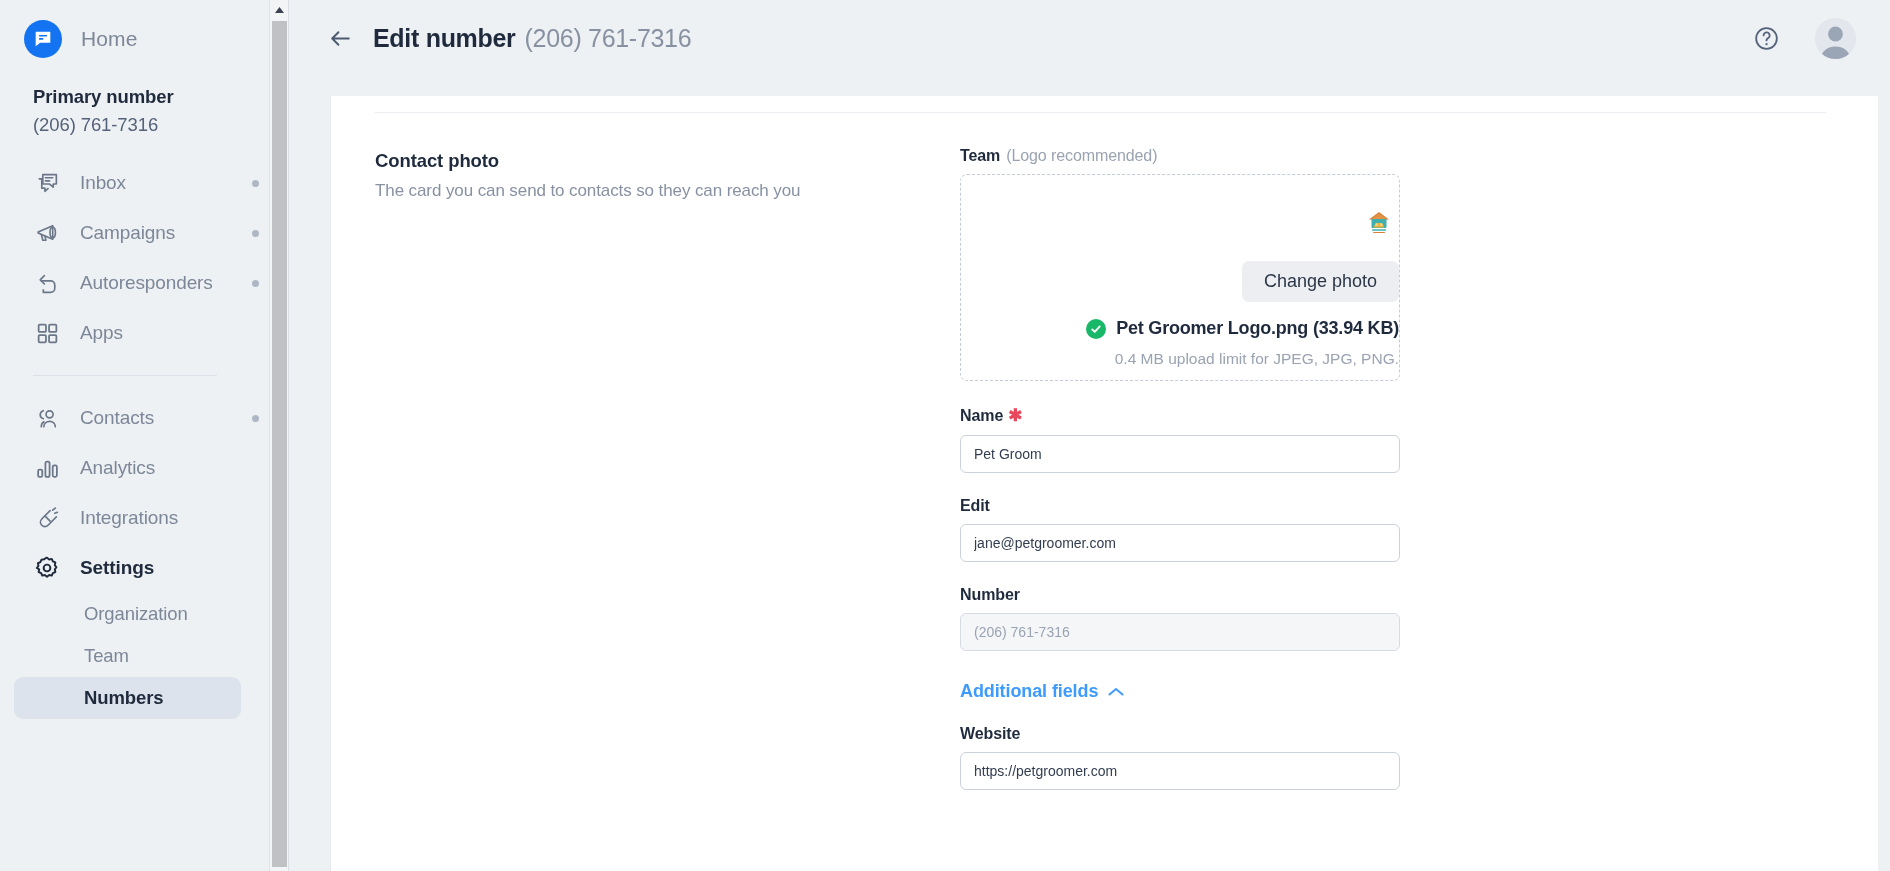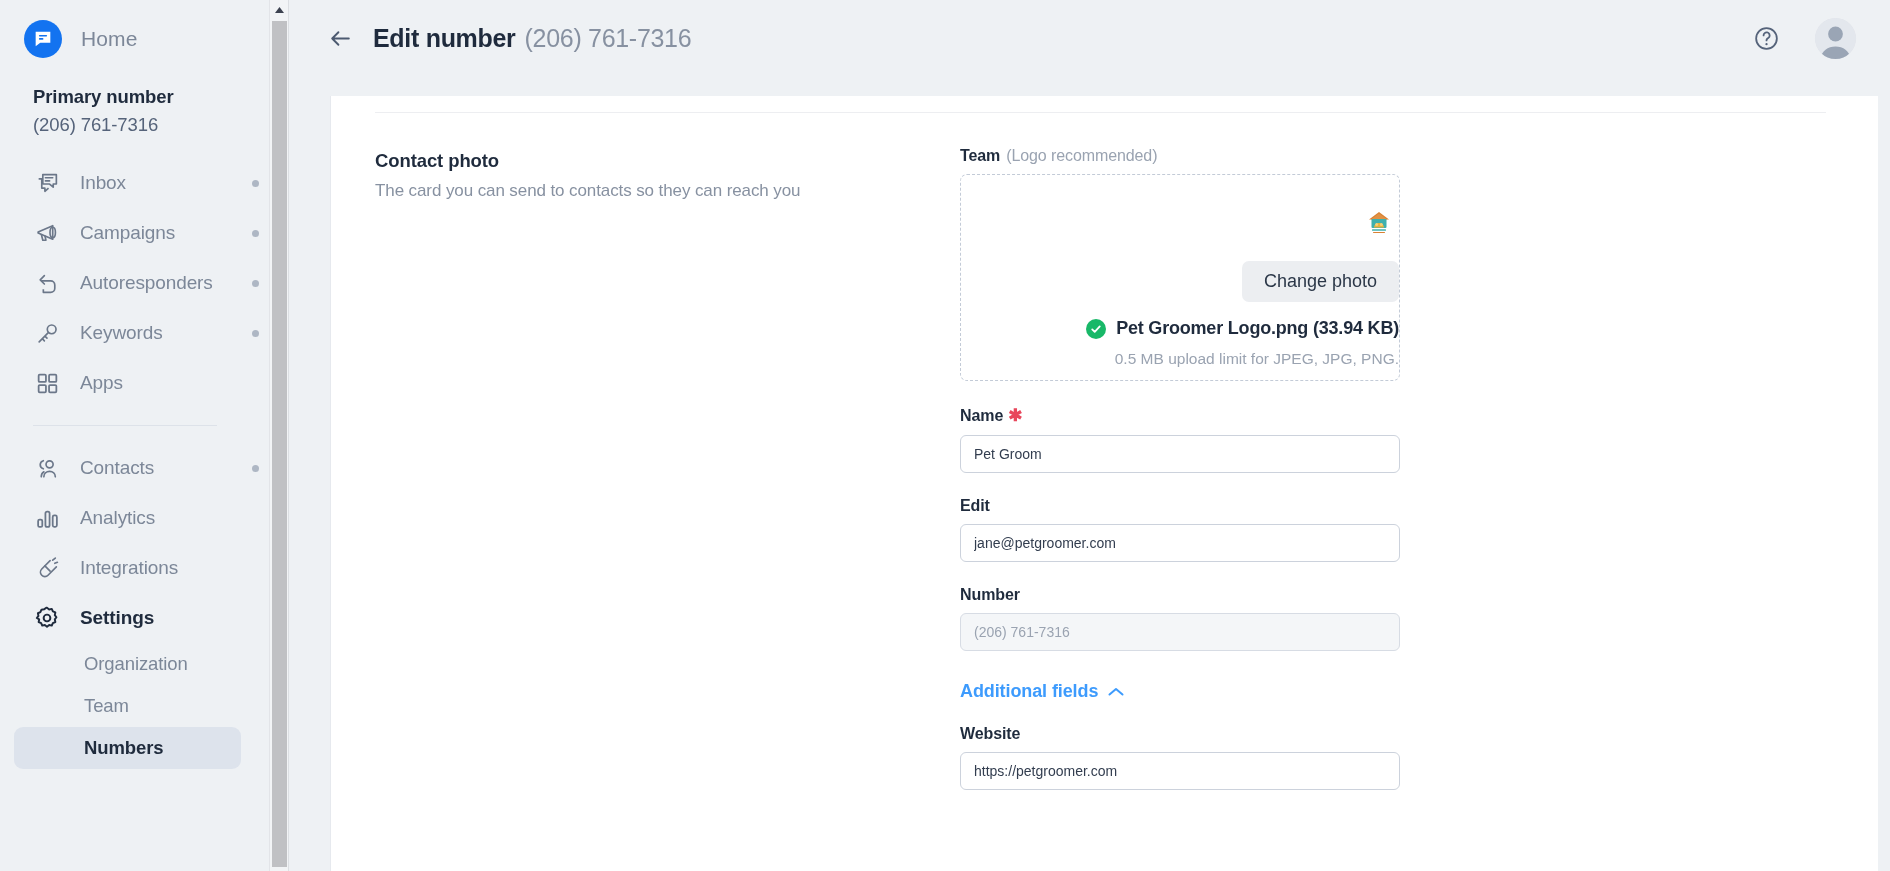--- a/index.html
+++ b/index.html
@@ -308,30 +308,20 @@
         <span class="nav-icon">
           <svg width="25" height="25" viewBox="0 0 24 24" fill="none" stroke="currentColor" stroke-width="1.6" stroke-linejoin="round">
             <path d="M6 9.5h9a4 4 0 014 4v3a4 4 0 01-4 4H8v-3"></path>
             <path d="M9 4.5L5 8.5l4 4" stroke-linecap="round"></path>
           </svg>
         </span>
         <span class="nav-label">Autoresponders</span>
         <span class="nav-dot"></span>
       </div>
 
-      <div class="nav-item">
-        <span class="nav-icon">
-          <svg width="25" height="25" viewBox="0 0 24 24" fill="none" stroke="currentColor" stroke-width="1.6" stroke-linecap="round" stroke-linejoin="round">
-            <circle cx="16" cy="8" r="4.2"></circle>
-            <path d="M13 11L4 20M7 17l2 2M9.5 14.5l2 2"></path>
-          </svg>
-        </span>
-        <span class="nav-label">Keywords</span>
-        <span class="nav-dot"></span>
-      </div>
 
       <div class="nav-item">
         <span class="nav-icon">
           <svg width="25" height="25" viewBox="0 0 24 24" fill="none" stroke="currentColor" stroke-width="1.7">
             <rect x="3.5" y="3.5" width="7" height="7" rx="1"></rect>
             <rect x="13.5" y="3.5" width="7" height="7" rx="1"></rect>
             <rect x="3.5" y="13.5" width="7" height="7" rx="1"></rect>
             <rect x="13.5" y="13.5" width="7" height="7" rx="1"></rect>
           </svg>
         </span>
@@ -467,21 +457,21 @@
             </span>
             <button class="change-photo-btn">Change photo</button>
             <div class="file-row">
               <span class="check-icon">
                 <svg width="12" height="12" viewBox="0 0 14 14" fill="none" stroke="#ffffff" stroke-width="2.1" stroke-linecap="round" stroke-linejoin="round">
                   <path d="M2.6 7.4l2.9 2.9L11.4 4"></path>
                 </svg>
               </span>
               <span class="file-name">Pet Groomer Logo.png (33.94 KB)</span>
             </div>
-            <div class="upload-hint">0.5 MB upload limit for JPEG, JPG, PNG.</div>
+            <div class="upload-hint">0.4 MB upload limit for JPEG, JPG, PNG.</div>
           </div>
 
           <div class="field-group">
             <div class="field-label">
               <span>Name</span>
               <span class="req">✱</span>
             </div>
             <input class="text-input" type="text" value="Pet Groom" style="">
           </div>
 

